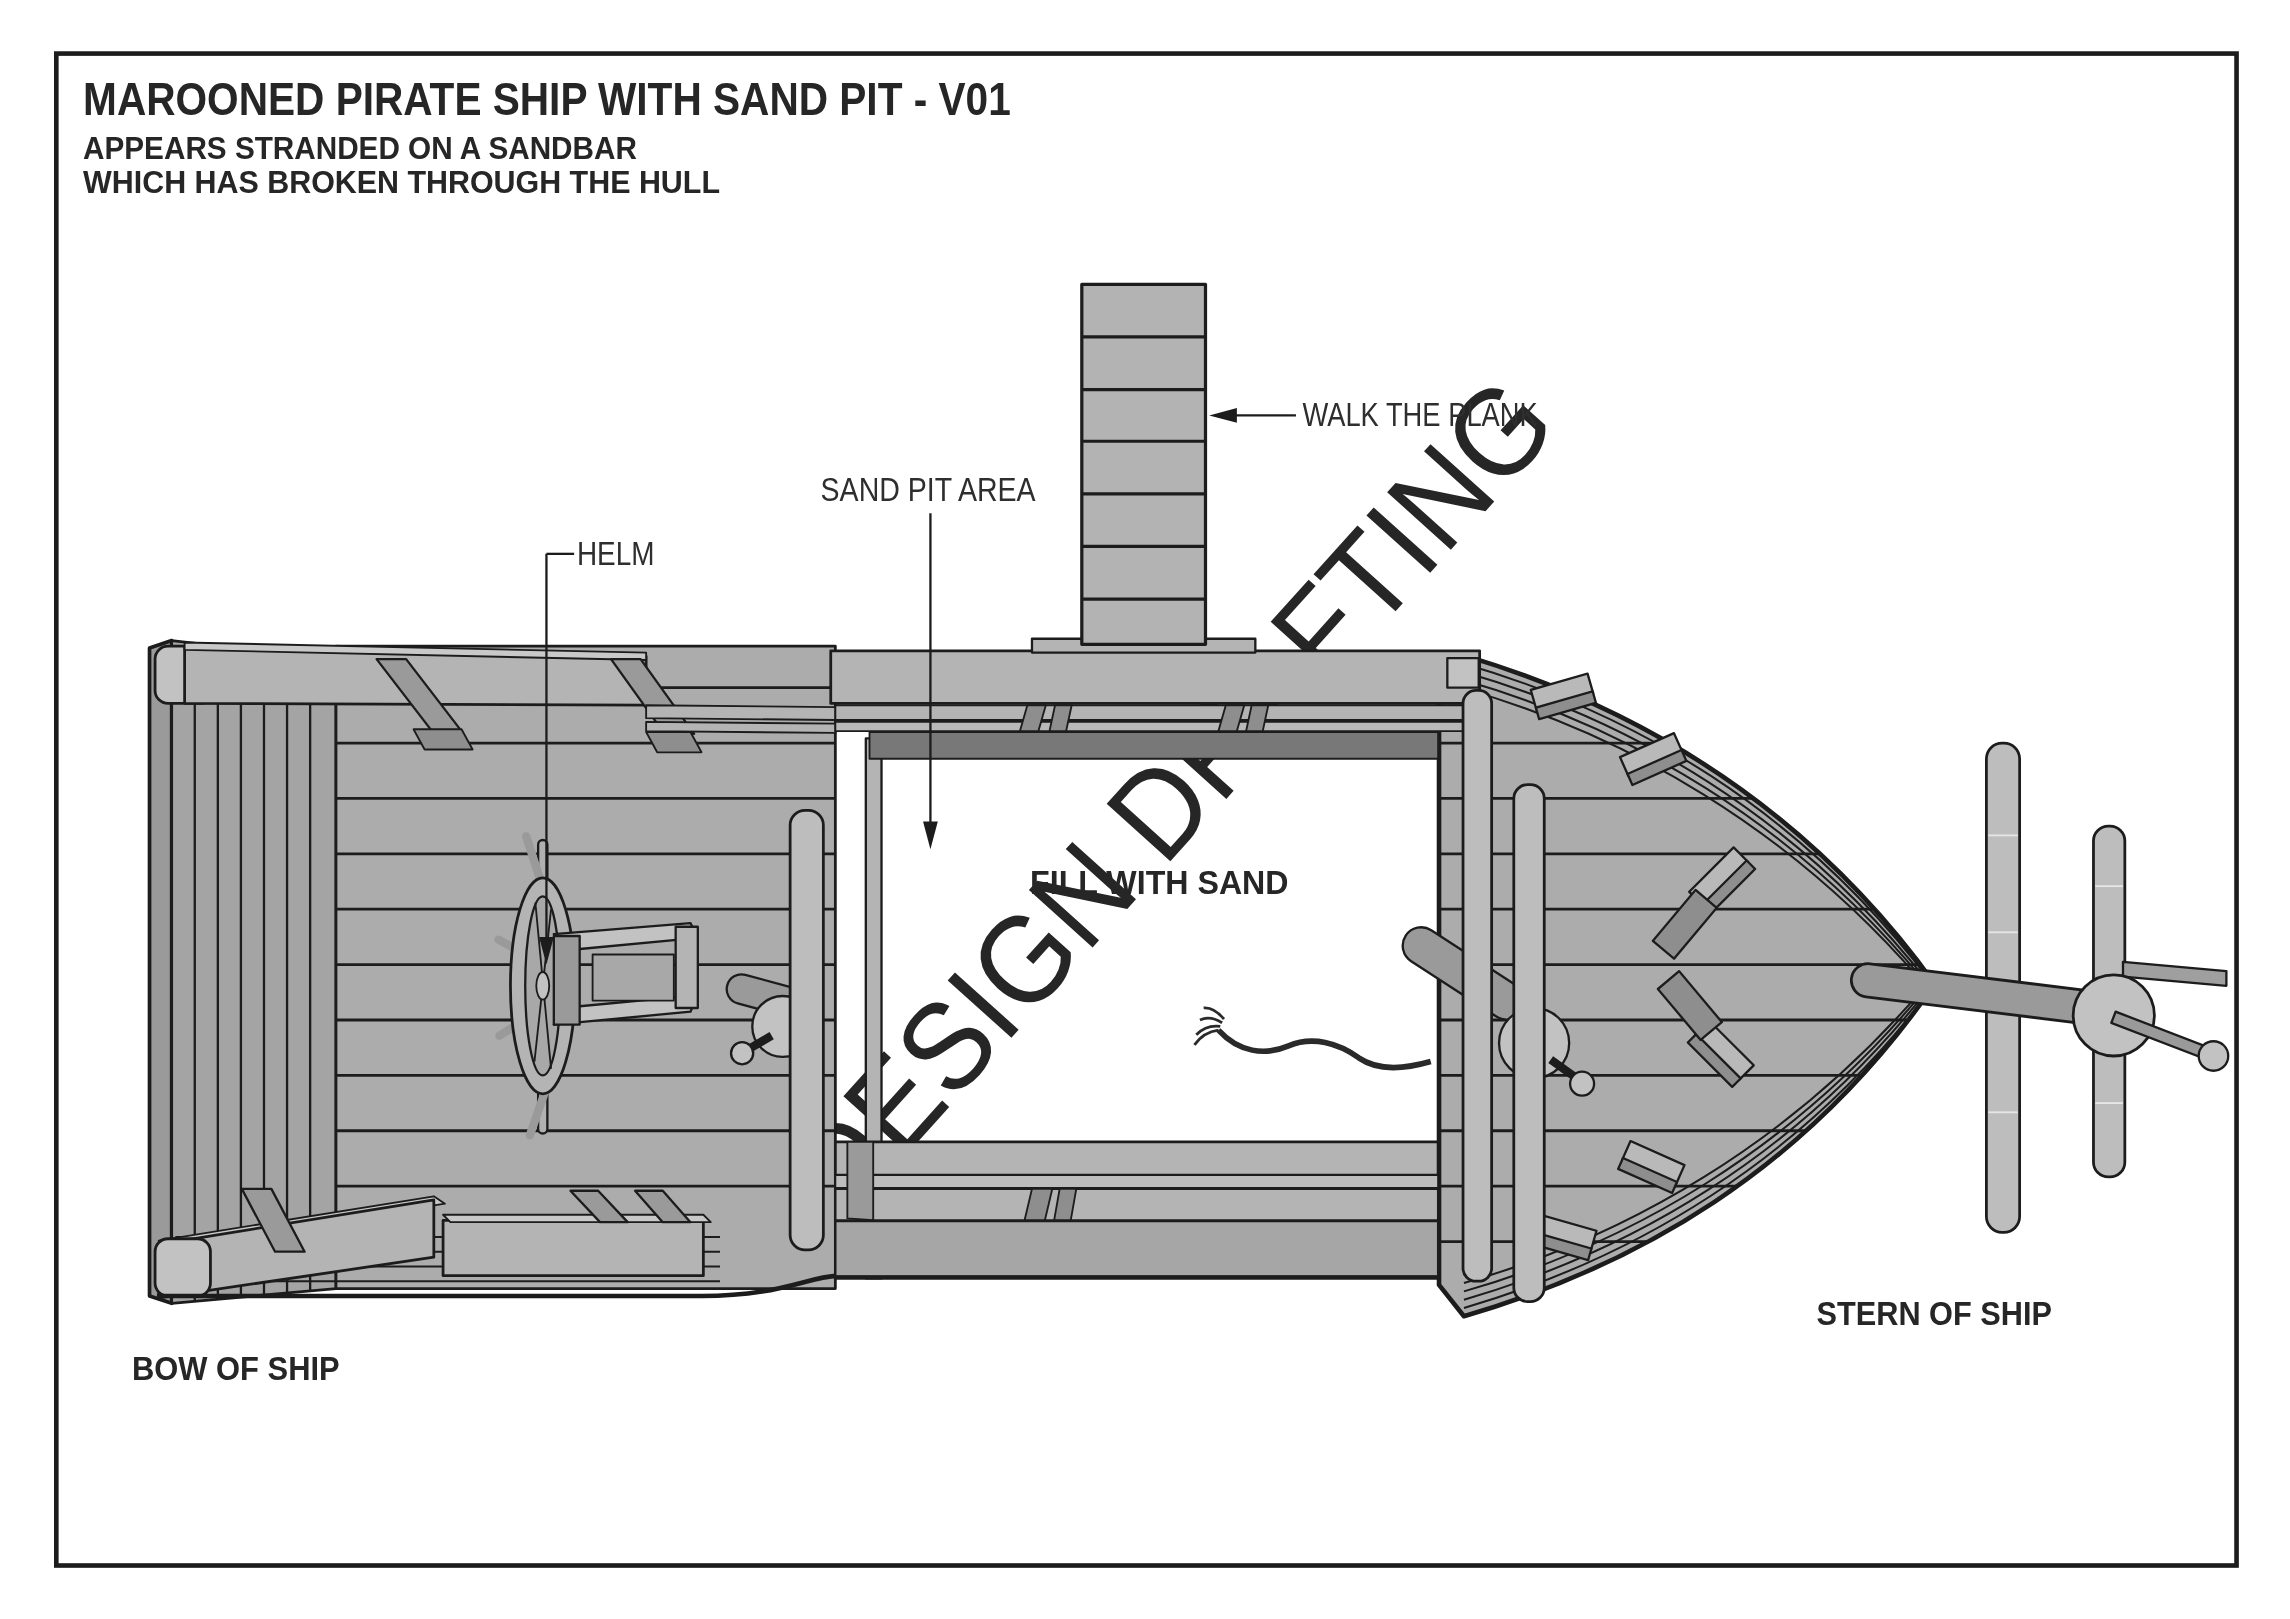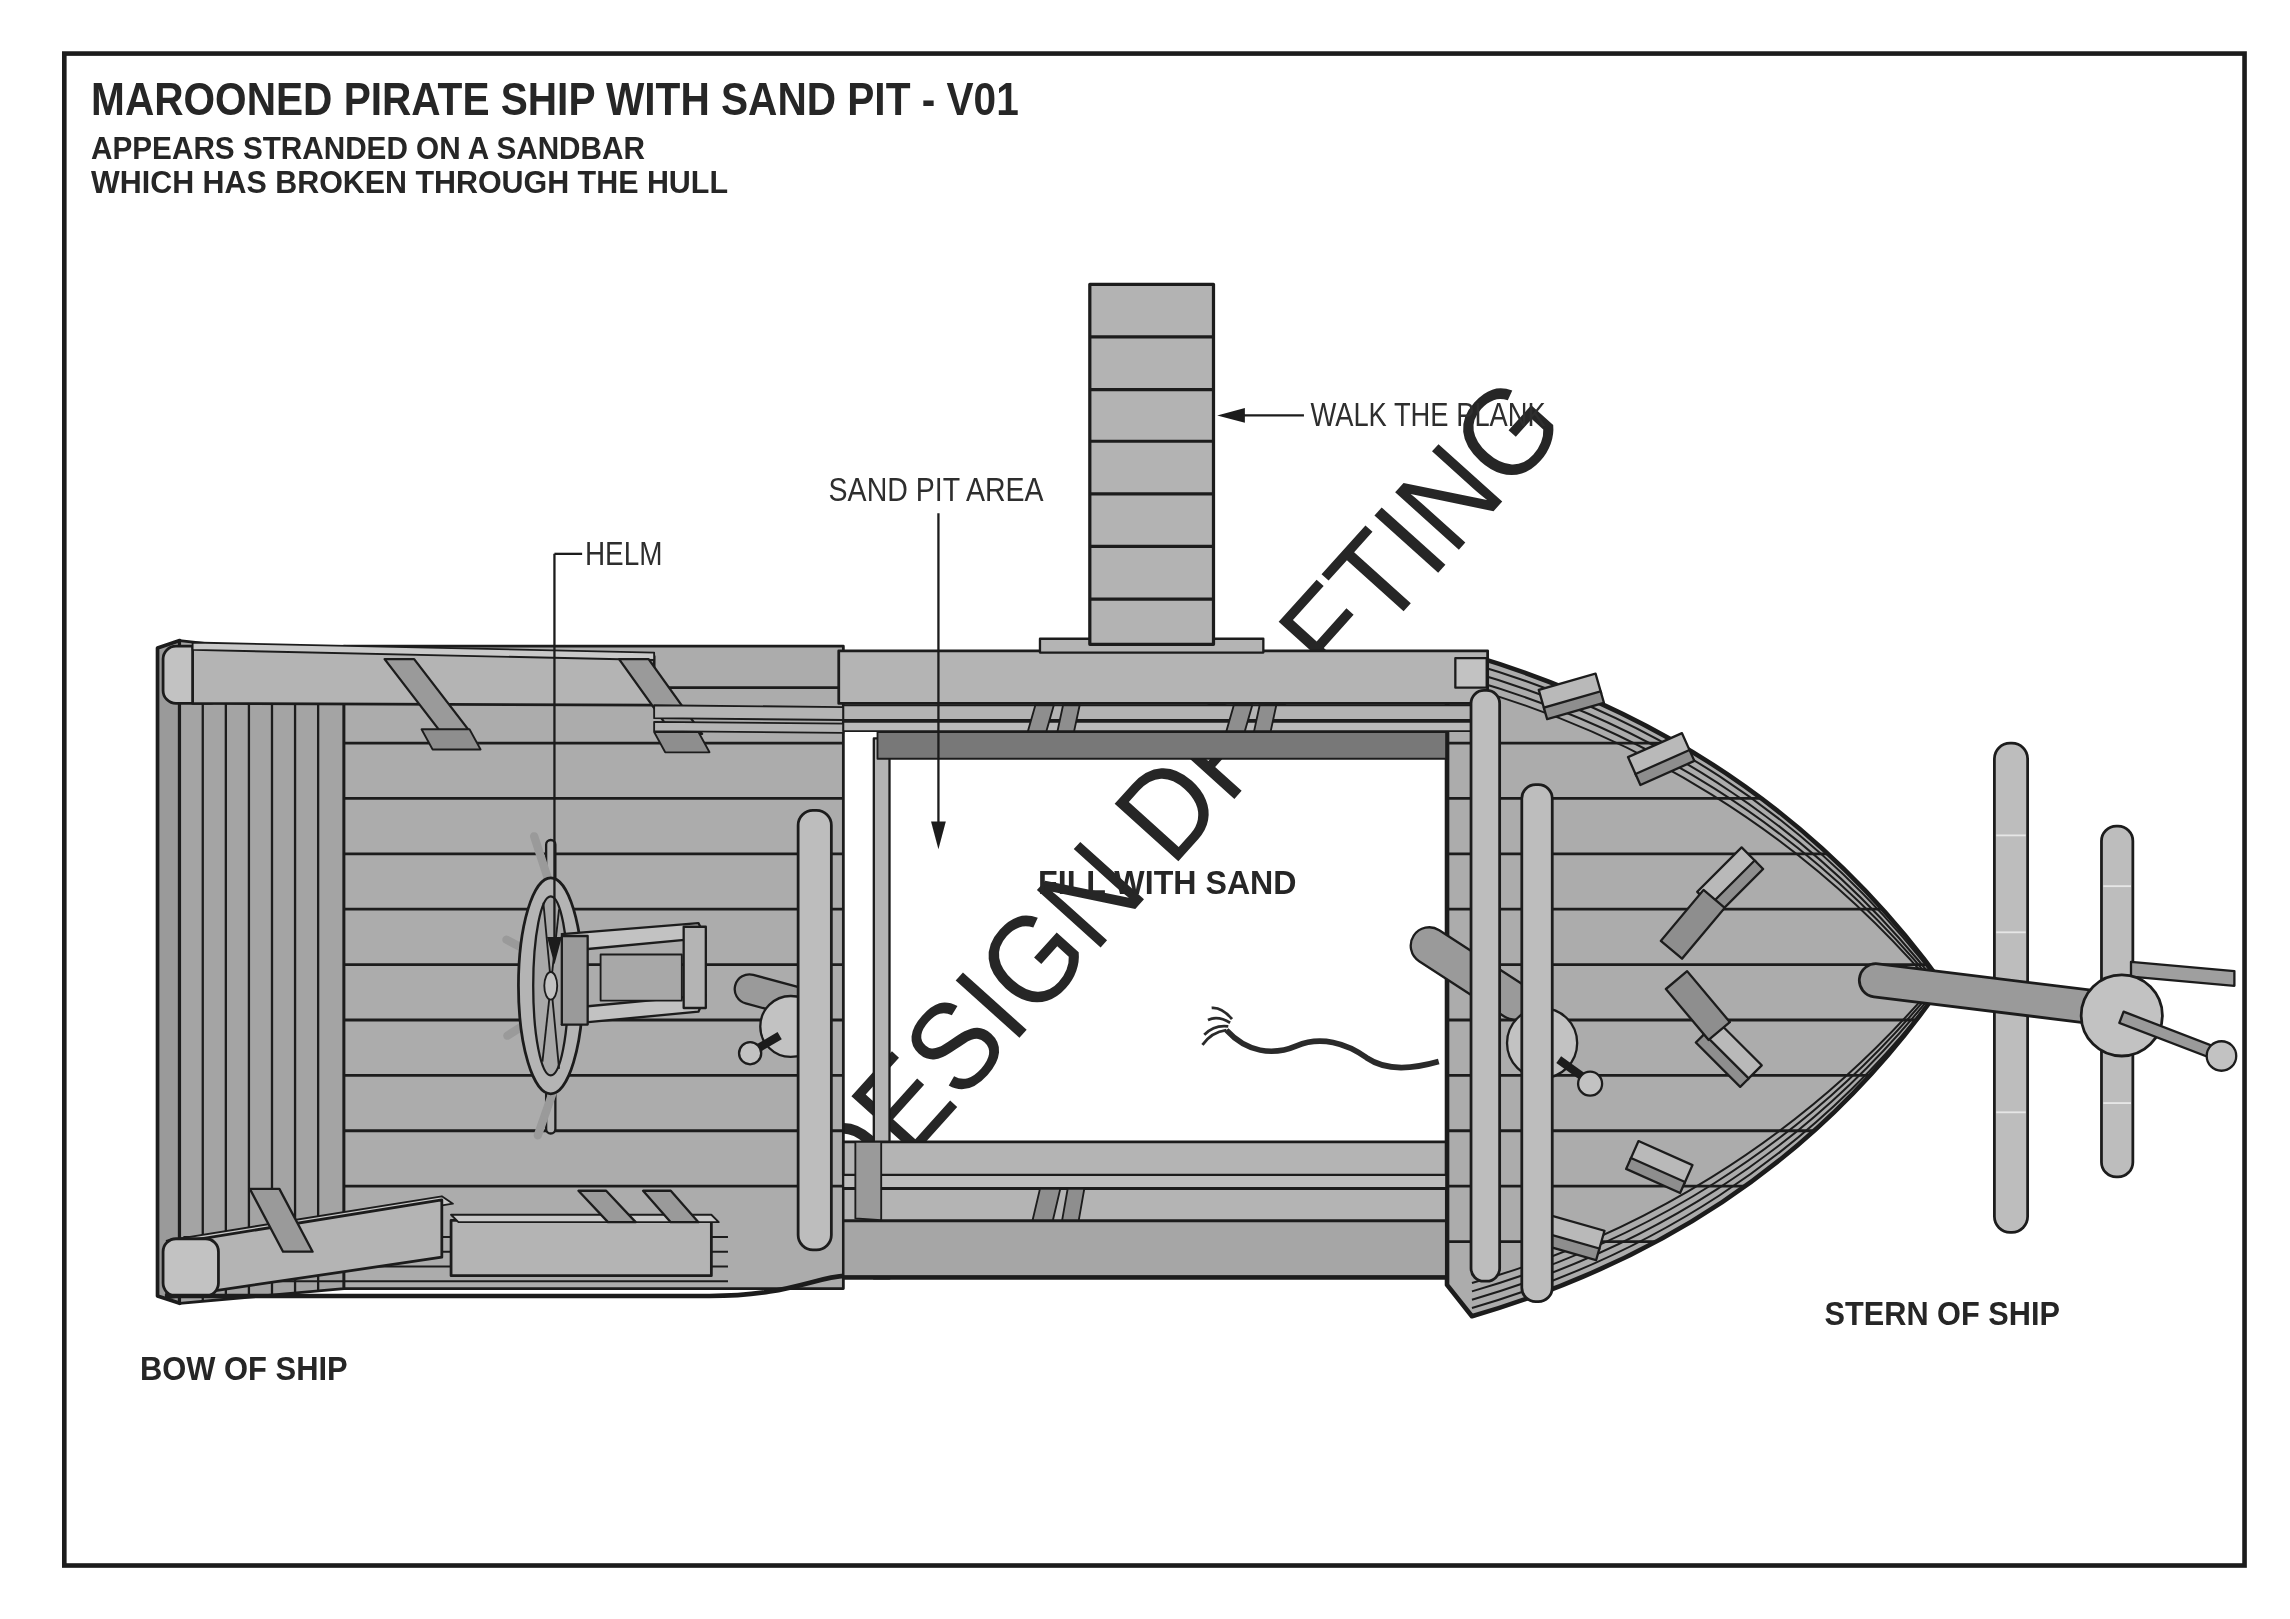--- a/index.html
+++ b/index.html
@@ -1,17 +1,17 @@
 <!DOCTYPE html>
 <html style="font-size:14.8px"><head>
 <meta charset="utf-8">
 <style>
   html,body{margin:0;padding:0;background:#ffffff;}
   body{width:2291px;height:1620px;position:relative;font-family:"Liberation Sans",sans-serif;}
-  #stage{position:absolute;inset:0;padding-left:8px;}
+  #stage{position:absolute;inset:0;}
   svg{display:block;width:2291px;height:1620px;}
   text{fill:#262626;}
   .cadlabel{font-size:35px;font-weight:400;fill:#2e2e2e;}
   .boldlabel{font-size:36px;font-weight:700;fill:#262626;}
 </style>
 </head>
 <body>
 
 <div id="stage">
 <svg viewBox="0 0 2482 1755" xmlns="http://www.w3.org/2000/svg">

